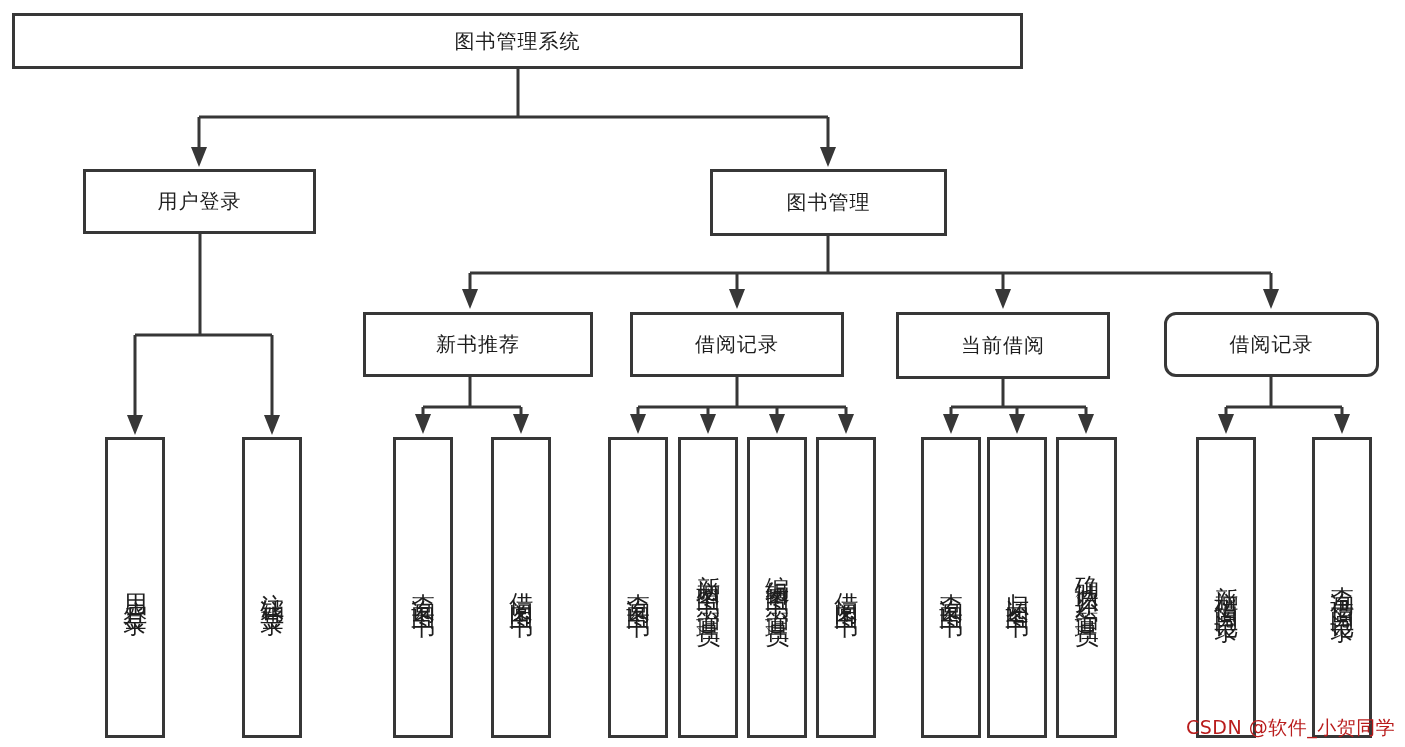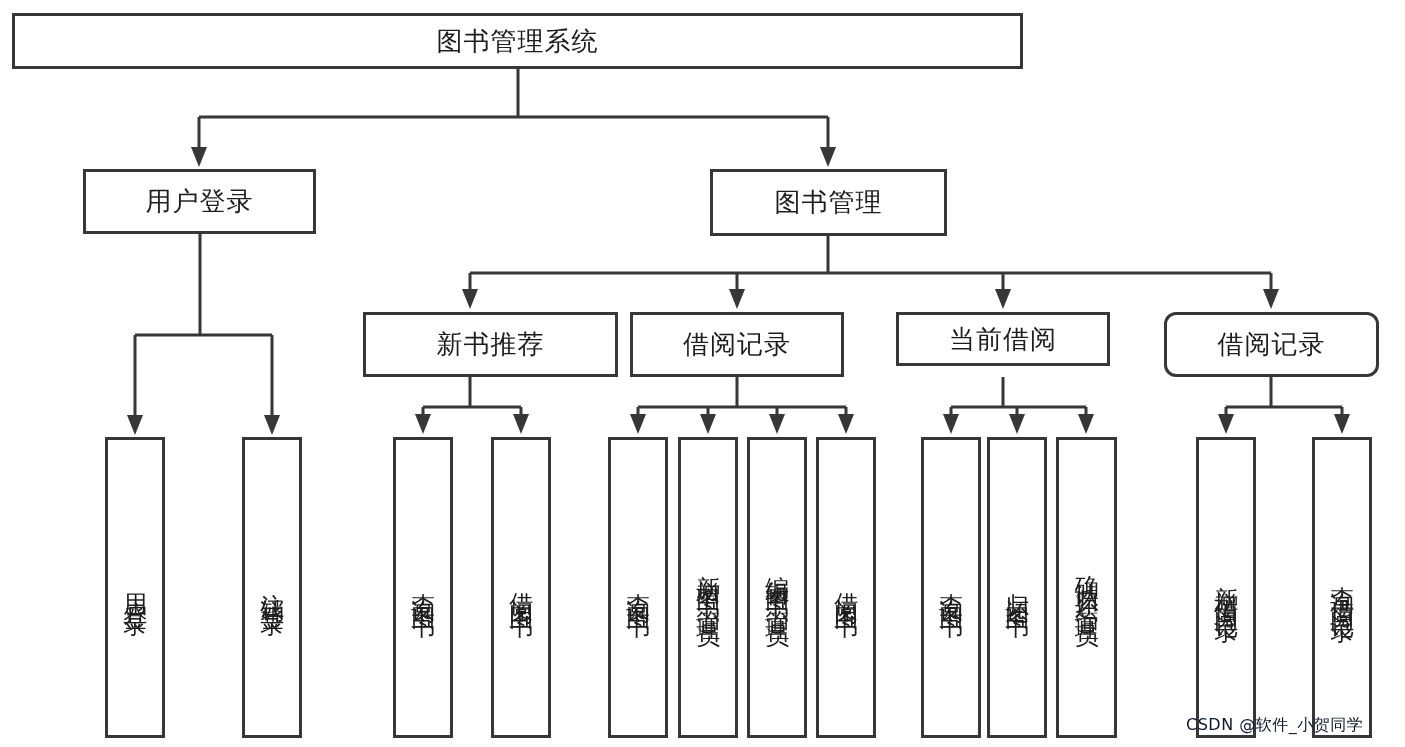--- a/index.html
+++ b/index.html
@@ -28,36 +28,36 @@
   .node {
     position: absolute;
     box-sizing: border-box;
     border: 3px solid #373737;
     background: #ffffff;
     color: #1d1d1d;
     display: flex;
     align-items: center;
     justify-content: center;
   }
-  .h-label { font-size: 26px; letter-spacing: 1px; white-space: nowrap; }
+  .h-label { font-size: 20px; letter-spacing: 1px; white-space: nowrap; }
   .leaf .v-label {
     writing-mode: vertical-rl;
     text-orientation: mixed;
     font-size: 24px;
     letter-spacing: 7px;
     line-height: 1.1;
     white-space: nowrap;
   }
   .watermark {
     position: absolute;
     left: 1186px;
     top: 715px;
-    font-size: 16px;
+    font-size: 19px;
     letter-spacing: 0.5px;
-    color: #0f172a;
+    color: #b91c1c;
     white-space: nowrap;
   }
 </style>
 </head>
 <body>
 
 <div class="canvas">
 
   <svg class="connectors" viewBox="0 0 1405 747">
     <g>
@@ -106,27 +106,27 @@
     <span class="h-label">图书管理系统</span>
   </div>
 
   <div class="node" style="left:83px; top:169px; width:233px; height:65px;">
     <span class="h-label">用户登录</span>
   </div>
   <div class="node" style="left:710px; top:169px; width:237px; height:67px;">
     <span class="h-label">图书管理</span>
   </div>
 
-  <div class="node" style="left:363px; top:312px; width:255px; height:65px;">
+  <div class="node" style="left:363px; top:312px; width:230px; height:65px;">
     <span class="h-label">新书推荐</span>
   </div>
   <div class="node" style="left:630px; top:312px; width:214px; height:65px;">
     <span class="h-label">借阅记录</span>
   </div>
-  <div class="node" style="left:896px; top:312px; width:214px; height:54px;">
+  <div class="node" style="left:896px; top:312px; width:214px; height:67px;">
     <span class="h-label">当前借阅</span>
   </div>
   <div class="node" style="left:1164px; top:312px; width:215px; height:65px;border-radius:12px;">
     <span class="h-label">借阅记录</span>
   </div>
 
   <div class="node leaf" style="left:105px; top:437px; width:60px; height:301px;">
     <span class="v-label">用户登录</span>
   </div>
   <div class="node leaf" style="left:242px; top:437px; width:60px; height:301px;">

